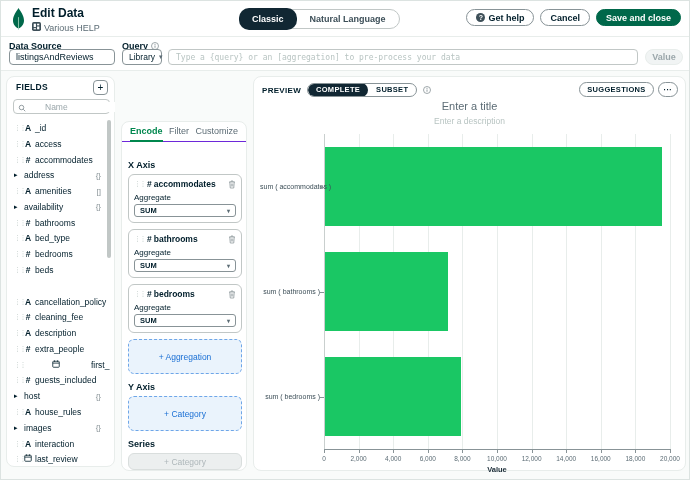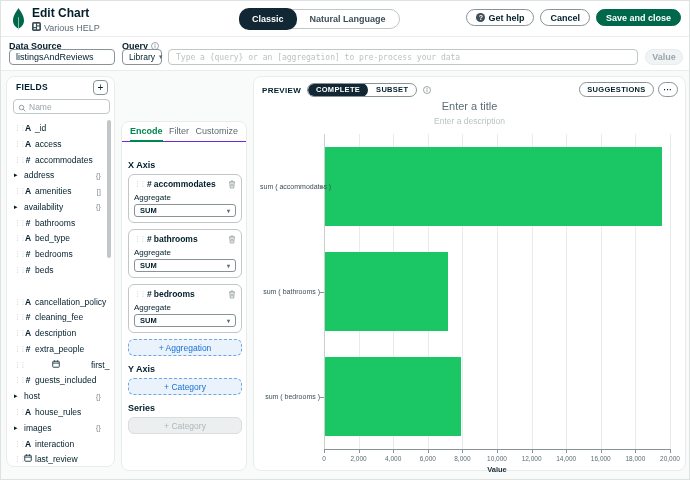--- a/index.html
+++ b/index.html
@@ -51,21 +51,21 @@
   #charttype-card{ left:120px; top:75px;  width:126px; height:38px; }
   #encode-card   { left:120px; top:120px; width:126px; height:350px; }
   #preview-card  { left:252px; top:75px;  width:433px; height:395px; }
 
   
   .fields-head { position:absolute; left:9px; top:5px; font-size:8.5px; font-weight:bold; letter-spacing:.3px; }
   .add-btn { position:absolute; right:6px; top:3px; width:15px; height:15px; border:1px solid #889397;
              border-radius:4px; background:#fff; font-size:10px; line-height:13px; text-align:center;
              color:#001E2B; cursor:pointer; }
   .search-box { position:absolute; left:6px; top:22px; width:97px; height:15px; border:1px solid #C1C7C6;
-                border-radius:4px; display:flex; align-items:center; gap:3px; padding:0 4px; background:#fff; }
+                border-radius:4px; display:flex; align-items:center; gap:19px; padding:0 4px; background:#fff; }
   .search-box input { border:none; outline:none; width:70px; font-size:8.5px; color:#001E2B; }
   .search-box input::placeholder { color:#9BA7AB; }
   #fields-list { position:absolute; left:0; top:43px; width:103px; height:347px; overflow:hidden; }
   .frow { position:absolute; left:0; width:103px; height:16px; display:flex; align-items:center;
           padding-left:7px; cursor:grab; }
   .drag { color:#B8C4C2; font-size:7px; letter-spacing:-1.5px; margin-right:3px; width:7px; }
   .expander { font-size:7px; color:#001E2B; margin-right:4px; width:6px; }
   .ficon { font-size:8.5px; font-weight:bold; margin-right:3px; width:8px; text-align:center; }
   .fname { font-size:8.5px; color:#001E2B; white-space:nowrap; }
   .fbadge { position:absolute; right:9px; font-size:8px; color:#889397; }
@@ -88,21 +88,21 @@
   .axis-label { font-size:9px; font-weight:bold; margin:2px 0 4px 0; }
   .fcard { border:1px solid #C1C7C6; border-radius:6px; padding:4px 5px 5px 5px; margin-bottom:6px; background:#fff; }
   .fcard-head { display:flex; align-items:center; }
   .fcard-name { font-size:8.5px; font-weight:bold; margin-left:2px; }
   .fcard-hash { font-size:8.5px; font-weight:bold; margin-left:3px; }
   .trash { margin-left:auto; cursor:pointer; display:flex; }
   .agg-label { font-size:8px; color:#001E2B; margin:4px 0 2px 0; }
   .agg-select { height:13px; border:1px solid #889397; border-radius:3px; display:flex; align-items:center;
                 padding:0 5px; font-size:7.5px; font-weight:bold; color:#001E2B; cursor:pointer; background:#fff; }
   .agg-select .caret { margin-left:auto; font-size:6px; }
-  .add-dashed { height:17px; border:1px dashed #6EA6E8; border-radius:6px; background:#EAF3FC;
+  .add-dashed { height:35px; border:1px dashed #6EA6E8; border-radius:6px; background:#EAF3FC;
                 color:#1A6FD4; font-size:8.5px; display:flex; align-items:center; justify-content:center;
                 margin-bottom:8px; cursor:pointer; }
   .add-disabled { height:17px; border:1px solid #D9DEDD; border-radius:6px; background:#ECEFEF;
                   color:#AEB7BA; font-size:8.5px; display:flex; align-items:center; justify-content:center;
                   margin-bottom:8px; }
 
   
   .pv-head { position:absolute; left:8px; top:6px; display:flex; align-items:center; gap:6px; }
   .pv-label { font-size:8px; font-weight:bold; letter-spacing:.3px; color:#001E2B; }
   .data-toggle { display:inline-flex; align-items:center; border:1px solid #889397; border-radius:8px;
@@ -136,21 +136,21 @@
 <div class="app">
 
   <div class="topbar">
     <span class="leaf">
       <svg width="13" height="22" viewBox="0 0 14 24">
           <path d="M7 0C4.5 4 1 8.5 1 13.5 1 18 4 21 6.6 22.2L7 24l.4-1.8C10 21 13 18 13 13.5 13 8.5 9.5 4 7 0Z" fill="#00684A"></path>
           <line x1="7" y1="10" x2="7" y2="23" stroke="#b8e0c9" stroke-width="0.8"></line>
         </svg>
     </span>
     <div class="titleblock">
-      <div class="title">Edit Chart</div>
+      <div class="title">Edit Data</div>
       <div class="subtitle">
         <span>
           <svg width="9" height="9" viewBox="0 0 16 16">
               <rect width="16" height="16" rx="3" fill="#3D4F58"></rect>
               <rect x="3" y="3" width="4" height="6" fill="#fff"></rect>
               <rect x="9" y="3" width="4" height="3" fill="#fff"></rect>
               <rect x="3" y="11" width="4" height="2" fill="#fff"></rect>
               <rect x="9" y="8" width="4" height="5" fill="#fff"></rect>
             </svg>
         </span>

